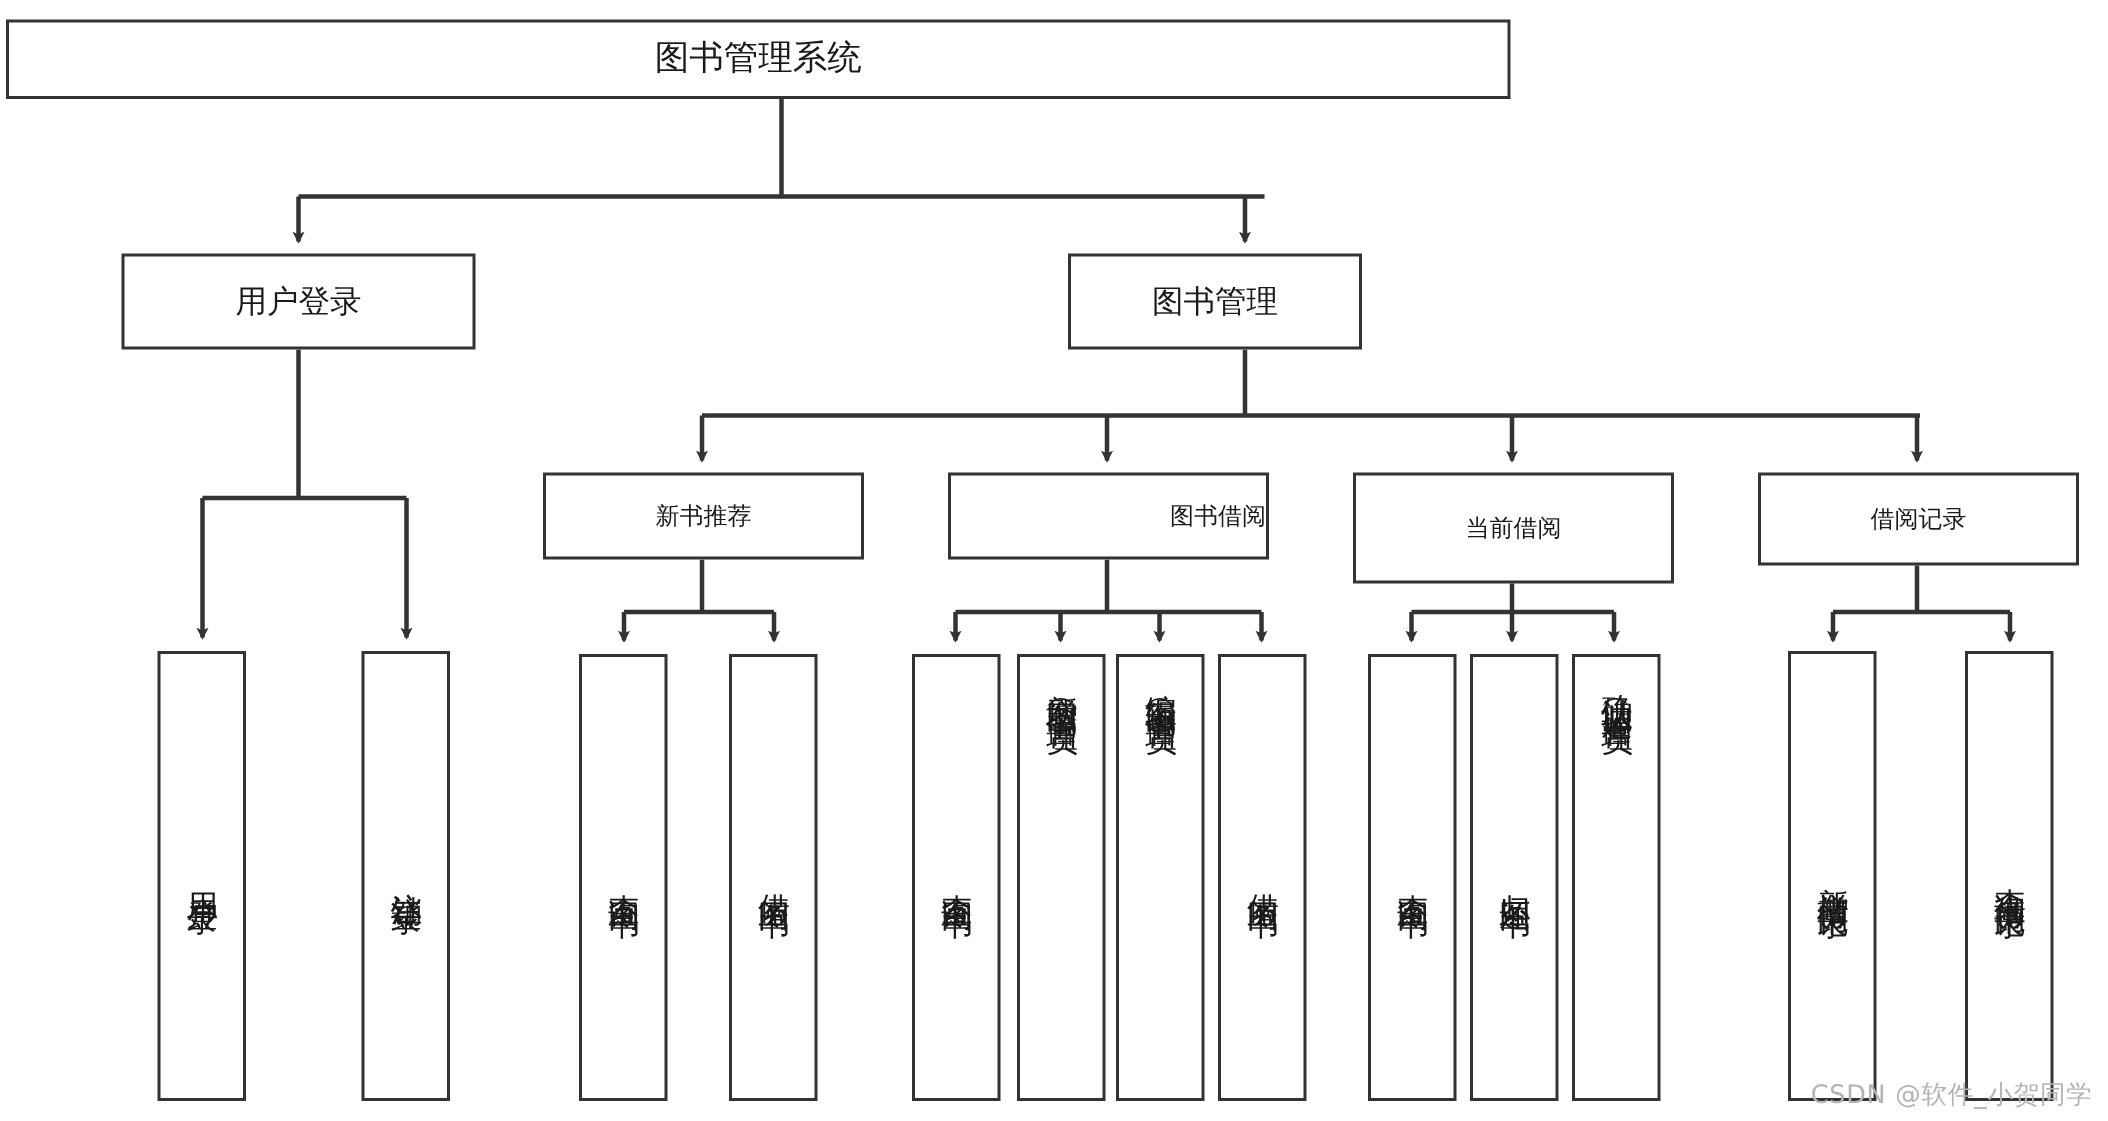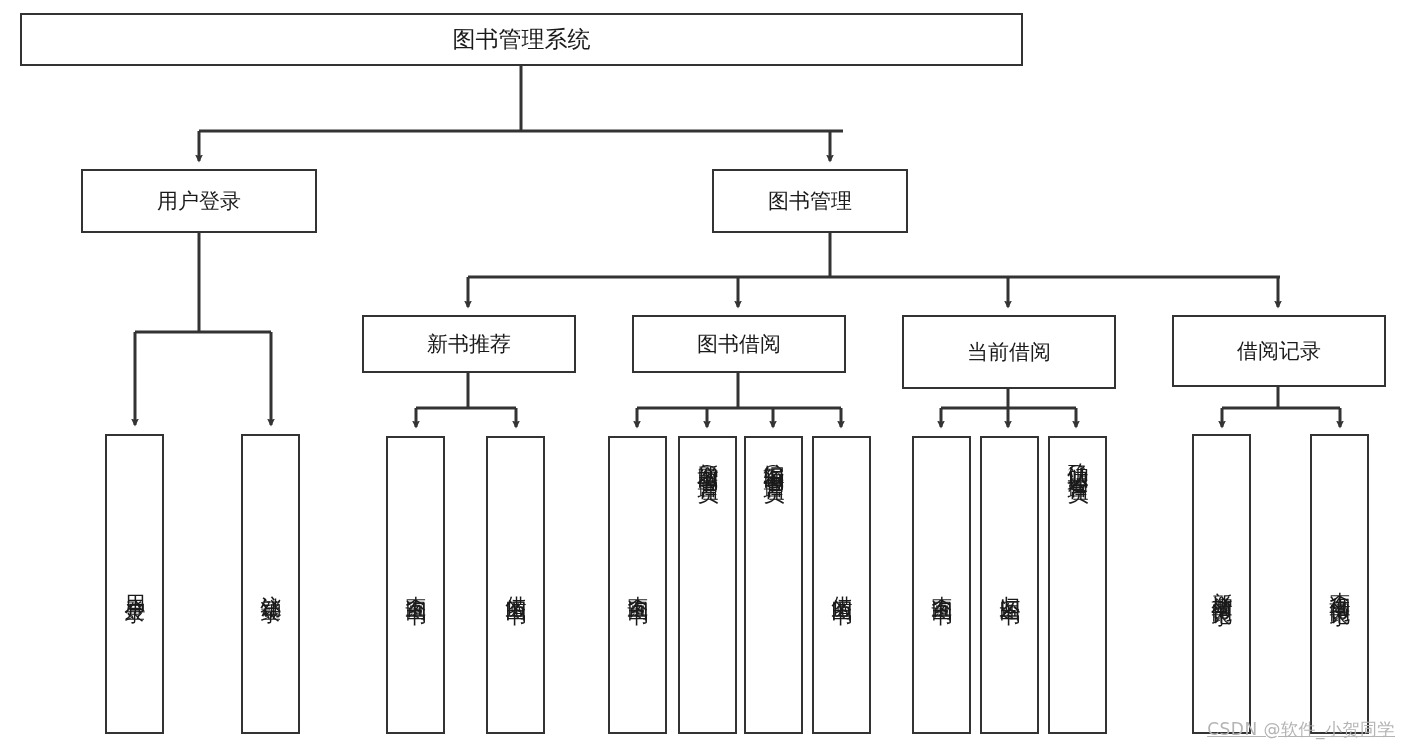--- a/index.html
+++ b/index.html
@@ -42,21 +42,21 @@
     text-align: center;
     white-space: nowrap;
   }
   .node-root .node-label {
     font-size: 23px;
   }
   .node-l2 .node-label {
     font-size: 21px;
   }
   .node-l3 .node-label {
-    font-size: 21px;
+    font-size: 16px;
   }
   .node-leaf {
     align-items: flex-start;
     padding-top: 8px;
   }
   .node-leaf .node-label {
     writing-mode: vertical-rl;
     text-orientation: upright;
     font-size: 21px;
     letter-spacing: 3px;
@@ -69,21 +69,20 @@
   }
   #watermark {
     position: absolute;
     right: 10px;
     bottom: 6px;
     font-size: 17px;
     color: #b4b4b4;
     z-index: 5;
     white-space: nowrap;
     letter-spacing: 0.5px;
-    text-decoration: underline;
   }
 </style>
 </head>
 <body>
 
 <div id="diagram-root">
 
   <svg id="connectors" viewBox="0 0 1405 747" xmlns="http://www.w3.org/2000/svg">
     <defs>
       <marker id="arrow" markerWidth="10" markerHeight="10" refX="6.5" refY="4" orient="auto" markerUnits="userSpaceOnUse">
@@ -127,41 +126,41 @@
       <path d="M1008,408 L1008,427" marker-end="url(#arrow)"></path>
       <path d="M1076,408 L1076,427" marker-end="url(#arrow)"></path>
 
       <path d="M1278,373 L1278,408"></path>
       <path d="M1222,408 L1340,408"></path>
       <path d="M1222,408 L1222,427" marker-end="url(#arrow)"></path>
       <path d="M1340,408 L1340,427" marker-end="url(#arrow)"></path>
     </g>
   </svg>
 
-  <div class="node node-root" style="left:20px; top:13px; width:1003px; height:53px;">
+  <div class="node node-root" style="left:4px; top:13px; width:1003px; height:53px;">
     <span class="node-label">图书管理系统</span>
   </div>
 
   <div class="node node-l2" style="left:81px; top:169px; width:236px; height:64px;">
     <span class="node-label">用户登录</span>
   </div>
   <div class="node node-l2" style="left:712px; top:169px; width:196px; height:64px;">
     <span class="node-label">图书管理</span>
   </div>
 
   <div class="node node-l3" style="left:362px; top:315px; width:214px; height:58px;">
     <span class="node-label">新书推荐</span>
   </div>
-  <div class="node node-l3" style="left:632px; top:315px; width:214px; height:58px;">
+  <div class="node node-l3" style="left:632px; top:315px; width:214px; height:58px;justify-content:flex-end;">
     <span class="node-label">图书借阅</span>
   </div>
   <div class="node node-l3" style="left:902px; top:315px; width:214px; height:74px;">
     <span class="node-label">当前借阅</span>
   </div>
-  <div class="node node-l3" style="left:1172px; top:315px; width:214px; height:72px;">
+  <div class="node node-l3" style="left:1172px; top:315px; width:214px; height:62px;">
     <span class="node-label">借阅记录</span>
   </div>
 
   <div class="node node-leaf leaf-mid" style="left:105px; top:434px; width:59px; height:300px;">
     <span class="node-label">用户登录</span>
   </div>
   <div class="node node-leaf leaf-mid" style="left:241px; top:434px; width:59px; height:300px;">
     <span class="node-label">注销登录</span>
   </div>
 

